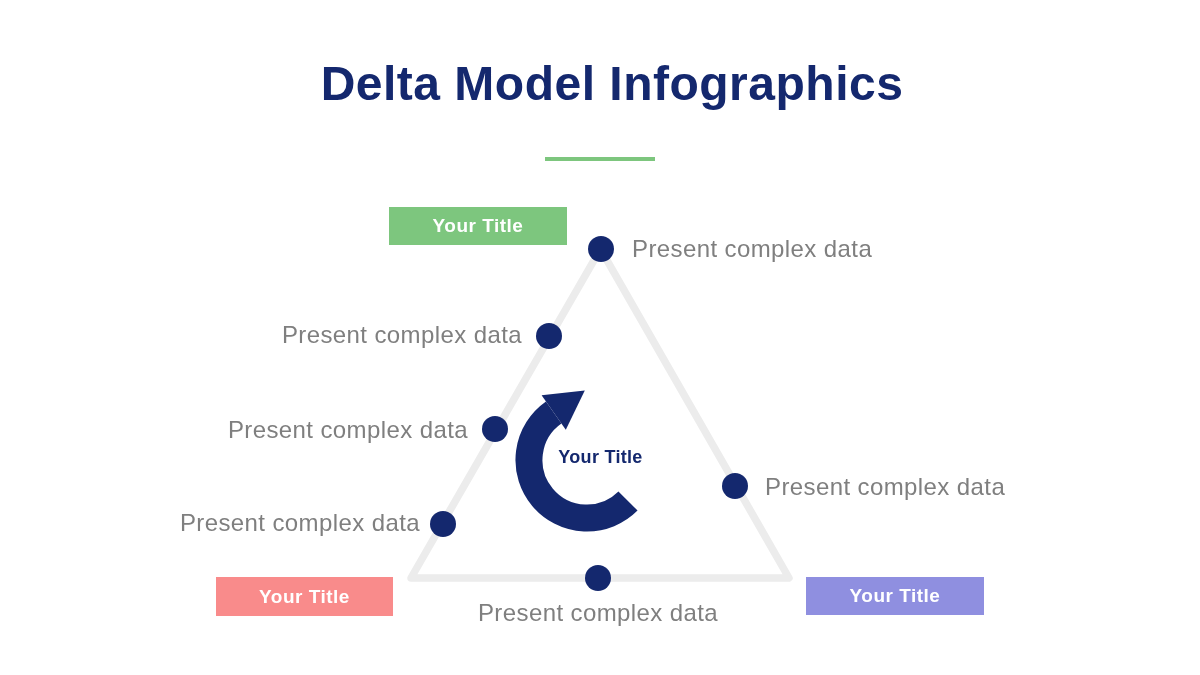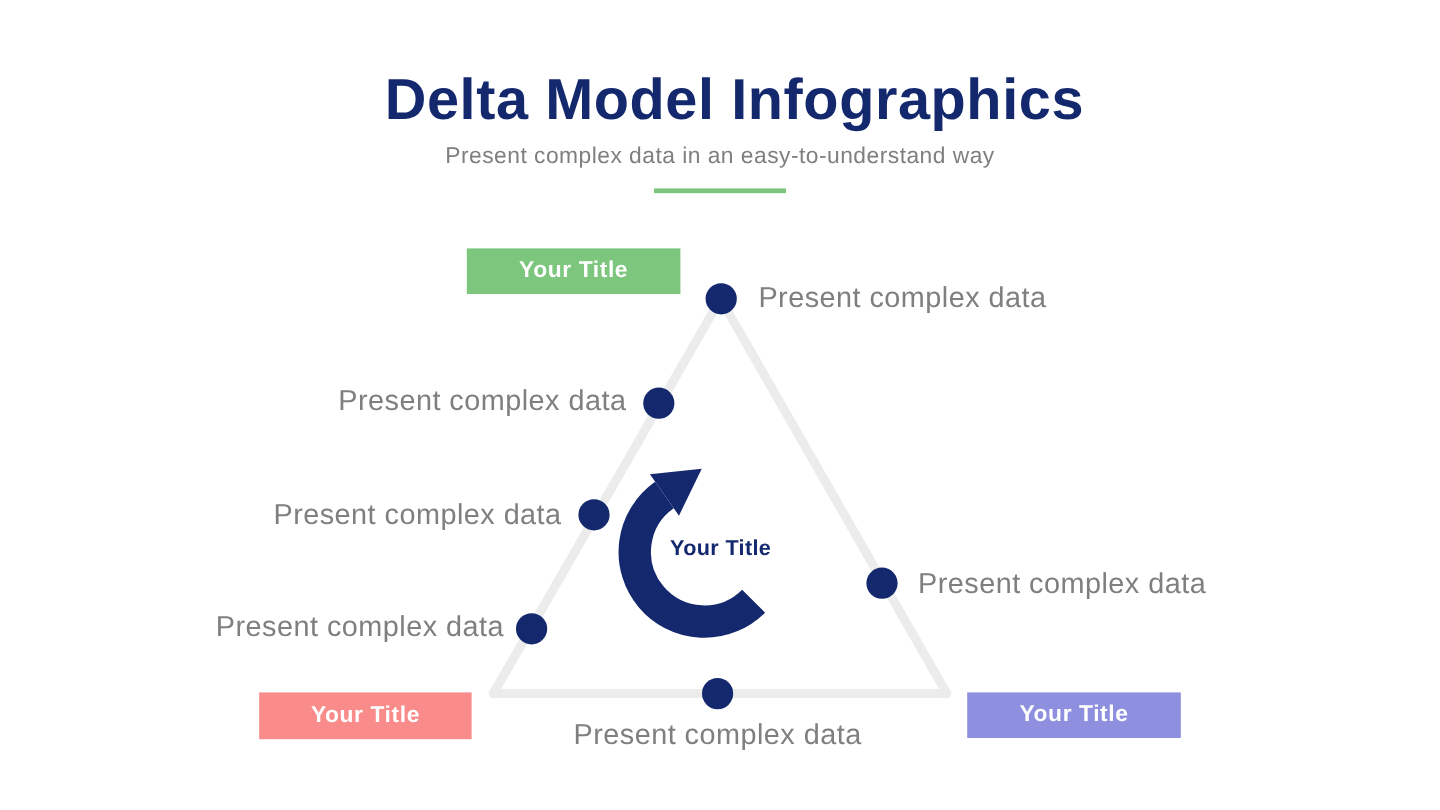--- a/index.html
+++ b/index.html
@@ -45,21 +45,20 @@
   .box-top-left     { left:389px; top:207px; width:178px; background:#7dc67e; }
   .box-bottom-left  { left:216px; top:577px; width:177px; height:39px; line-height:39px; background:#f98b8b; }
   .box-bottom-right { left:806px; top:577px; width:178px; background:#8f8fe0; }
 </style>
 </head>
 <body>
 
 <div class="slide">
 
   <h1 class="page-title">Delta Model Infographics</h1>
-  <p class="page-subtitle">Present complex data in an easy-to-understand way</p>
   <div class="title-divider"></div>
 
   <svg class="diagram-svg" viewBox="0 0 1200 675">
     <path d="M 600.5 249 L 789 578 L 411 578 Z" fill="none" stroke="#ececec" stroke-width="7.5" stroke-linejoin="round"></path>
     <circle cx="601" cy="249" r="13" fill="#14286e"></circle>
     <circle cx="549" cy="336" r="13" fill="#14286e"></circle>
     <circle cx="495" cy="429" r="13" fill="#14286e"></circle>
     <circle cx="443" cy="524" r="13" fill="#14286e"></circle>
     <circle cx="735" cy="486" r="13" fill="#14286e"></circle>
     <circle cx="598" cy="578" r="13" fill="#14286e"></circle>

